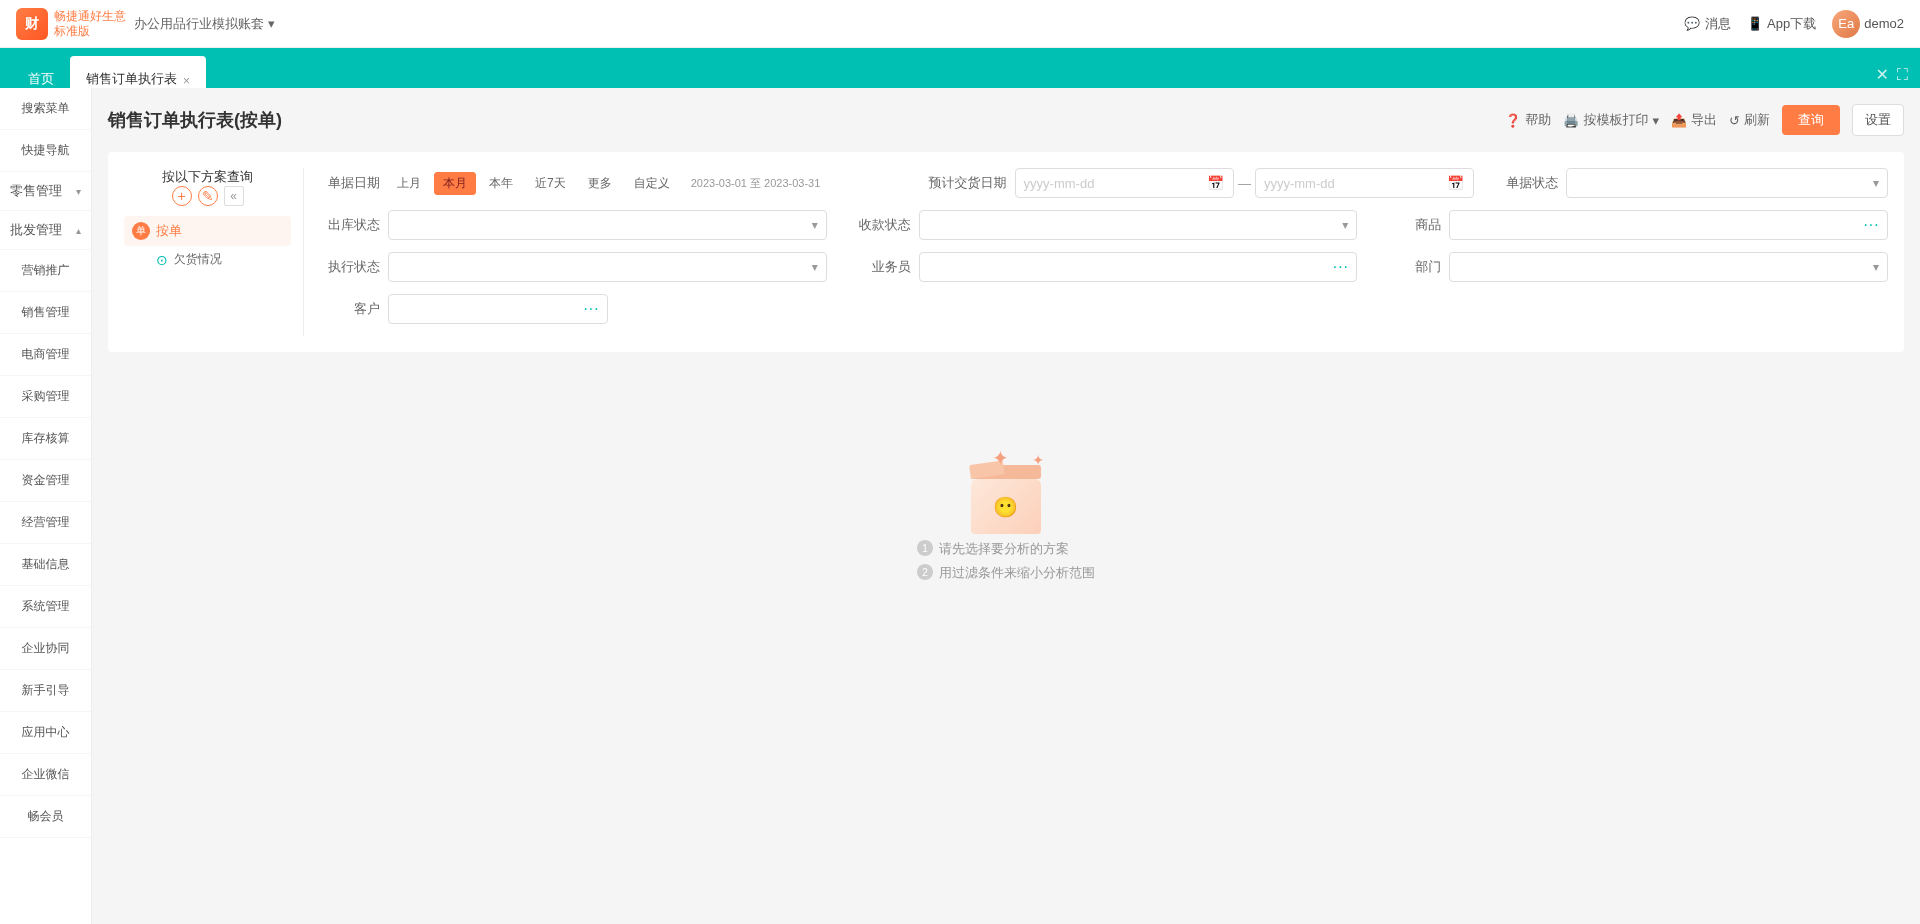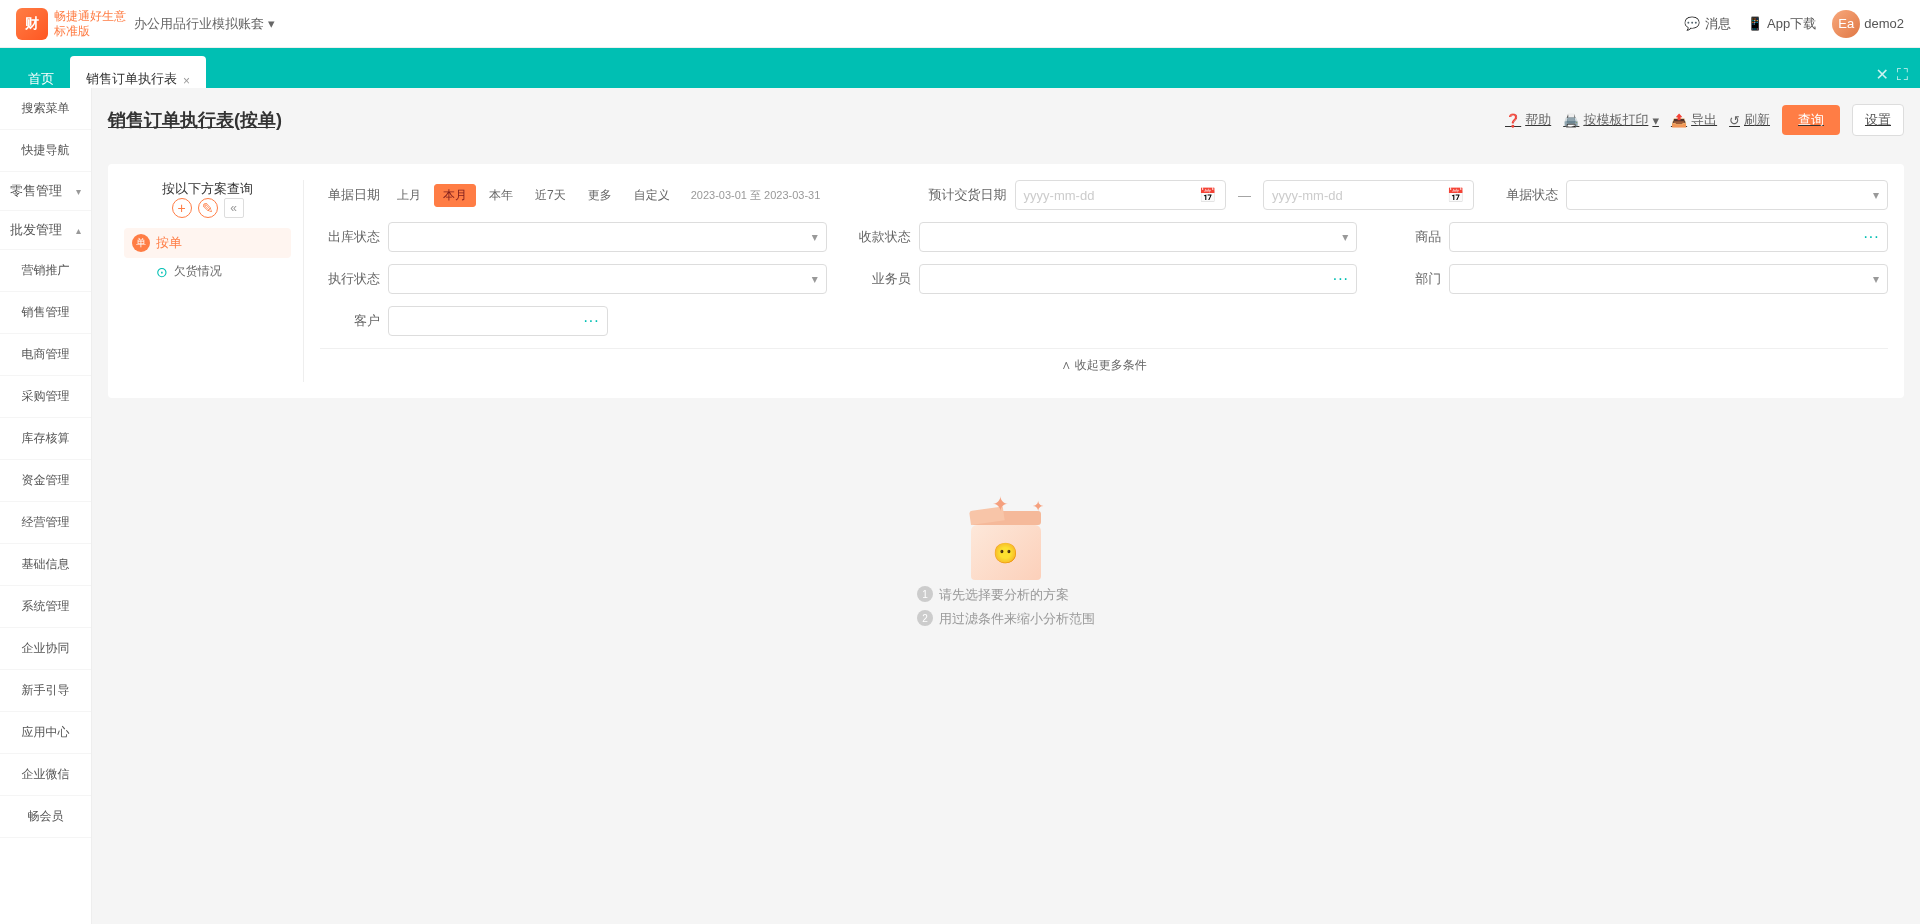--- a/index.html
+++ b/index.html
@@ -105,22 +105,21 @@
       overflow-y: auto;
       background: #f5f5f5;
       padding: 16px;
     }
 
     
     .page-header {
       display: flex;
       align-items: center;
       justify-content: space-between;
-      margin-bottom: 28px;
-      text-decoration: underline;
+      margin-bottom: 16px;
     }
     .page-title { font-size: 18px; font-weight: 600; color: #333; }
     .page-actions { display: flex; align-items: center; gap: 12px; }
     .page-action-btn {
       display: flex; align-items: center; gap: 4px;
       color: #666; font-size: 13px; cursor: pointer;
     }
     .page-action-btn.primary-btn {
       background: #ff7d45;
       color: #fff;
@@ -193,21 +192,21 @@
     .filter-group { display: flex; align-items: center; gap: 8px; flex: 1; }
     .filter-label { color: #666; font-size: 13px; white-space: nowrap; min-width: 60px; text-align: right; }
     .filter-select {
       flex: 1; height: 30px; border: 1px solid #ddd; border-radius: 4px;
       padding: 0 8px; font-size: 13px; background: #fff;
       display: flex; align-items: center; justify-content: space-between;
       cursor: pointer; color: #333;
     }
     .filter-select .chevron { color: #999; font-size: 12px; }
     .filter-ellipsis { color: #00bfb3; cursor: pointer; font-size: 16px; }
-    .date-range { display: flex; align-items: center; gap: 12px; flex: 1; }
+    .date-range { display: flex; align-items: center; gap: 4px; flex: 1; }
     .date-input {
       flex: 1; height: 30px; border: 1px solid #ddd; border-radius: 4px;
       padding: 0 8px; font-size: 13px; color: #999;
       display: flex; align-items: center; justify-content: space-between;
       cursor: pointer;
     }
     .date-icon { color: #ff7d45; font-size: 14px; }
     .date-sep { color: #999; }
 
     
@@ -501,24 +500,20 @@
           <div class="filter-row">
             <div class="filter-group" style="flex:0.5">
               <span class="filter-label">客户</span>
               <div class="filter-select" style="max-width:220px">
                 <span></span>
                 <span class="filter-ellipsis">···</span>
               </div>
             </div>
           </div>
 
-          <div class="collapse-bar">
-            <span>∧ </span>
-            <span>收起更多条件</span>
-          </div>
         </div>
       </div>
     </div>
 
     <div class="empty-state">
       <div class="empty-icon">
         <div style="position:relative;width:100px;height:90px">
 
           <div style="position:absolute;bottom:0;left:15px;width:70px;height:55px;background:linear-gradient(135deg,#fde8da,#fcd0ba);border-radius:6px 6px 4px 4px;"></div>
 

